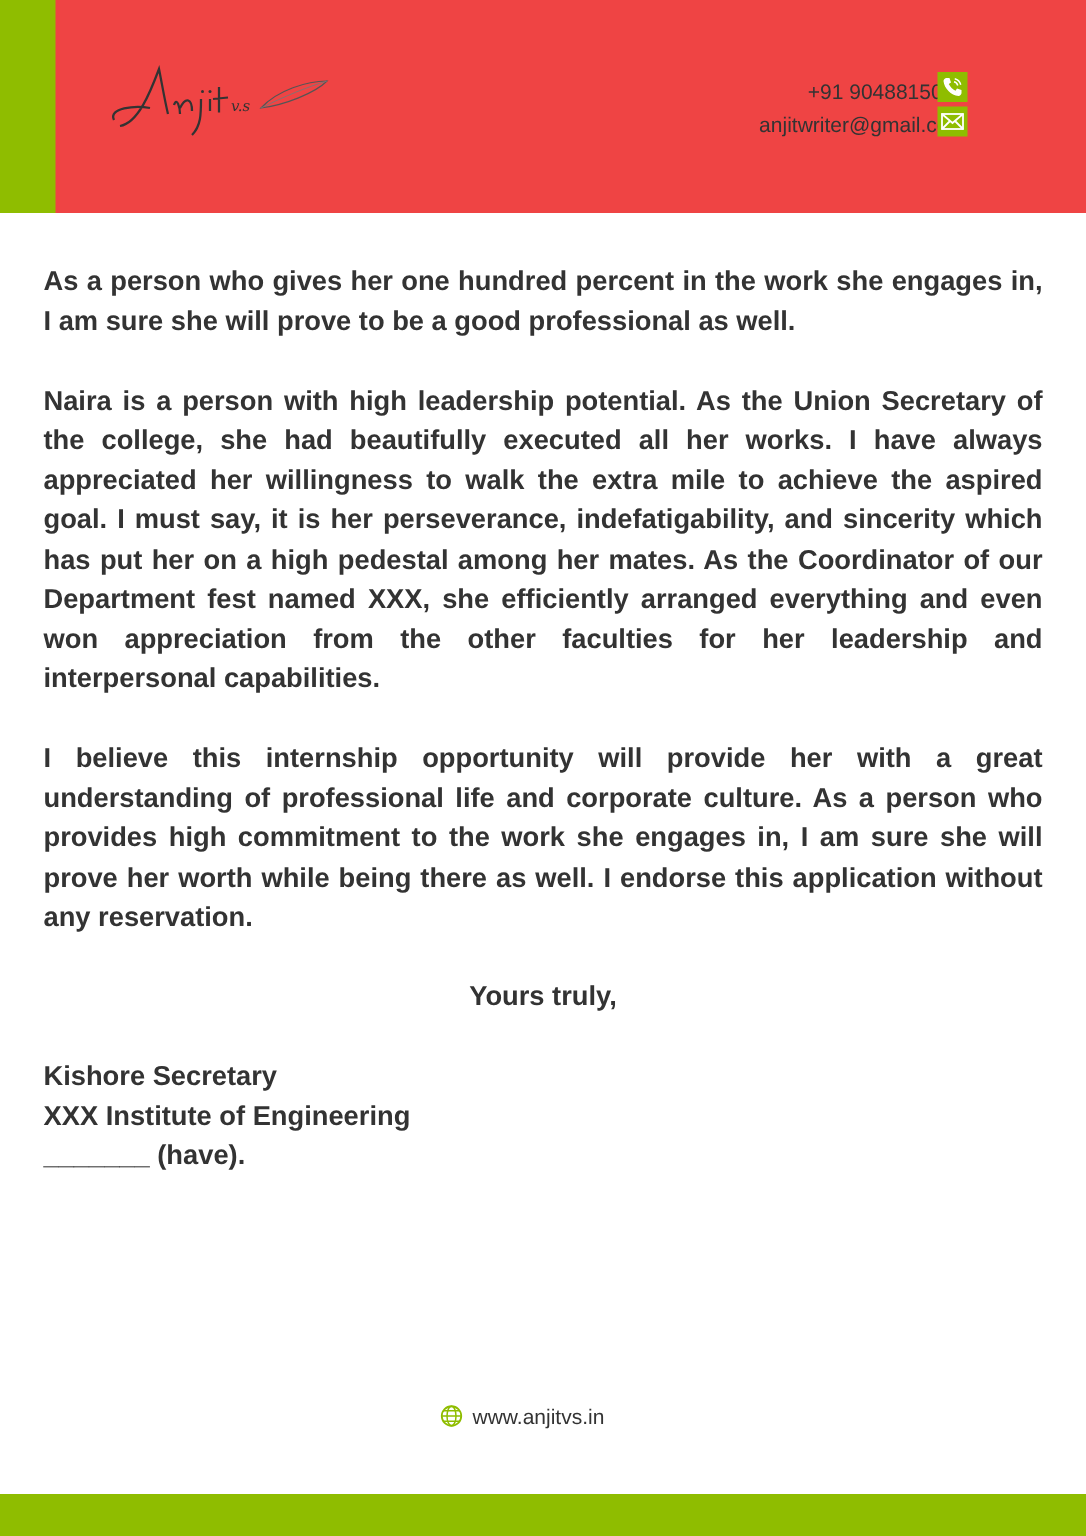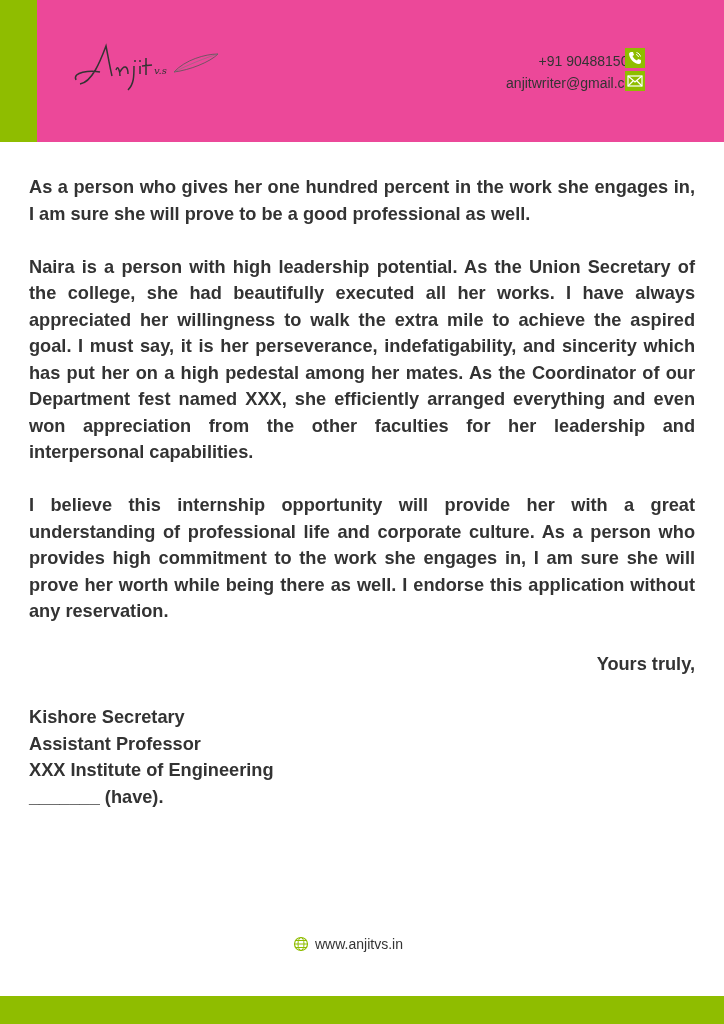--- a/index.html
+++ b/index.html
@@ -1,26 +1,26 @@
 <!DOCTYPE html>
 <html><head>
 <meta charset="utf-8">
 <style>
   html, body { margin:0; padding:0; }
   body { width:724px; height:1024px; position:relative; background:#ffffff; overflow:hidden;
          font-family:"Liberation Sans", sans-serif; color:#2f2f2f; }
-  .header { position:absolute; left:0; top:0; width:724px; height:142px; background:#ec4899; }
+  .header { position:absolute; left:0; top:0; width:724px; height:142px; background:#ef4444; }
   .green-bar { position:absolute; left:0; top:0; width:37px; height:142px; background:#8fbd00; }
   .logo { position:absolute; left:70px; top:42px; width:160px; height:60px; }
   .contact { position:absolute; right:80px; top:50px; text-align:right; font-size:14px; color:#333; line-height:22px; }
   .contact-row { display:flex; align-items:center; justify-content:flex-end; height:22px; }
   .cicon { position:absolute; width:20px; height:20px; background:#8fbd00; display:flex; align-items:center; justify-content:center; }
   .body-text { position:absolute; left:29px; top:174px; width:666px; font-size:18.2px; line-height:26.5px; color:#333;font-weight:bold; }
   .para { text-align:justify; margin:0 0 26.5px 0; }
-  .para.last-left { text-align:right; }
+  .para.last-left { text-align:center; }
   .sig-line { display:block; }
   .footer-web { position:absolute; left:293px; top:936px; font-size:14px; color:#333; display:flex; align-items:center; gap:6px; }
   .footer-bar { position:absolute; left:0; top:996px; width:724px; height:28px; background:#8fbd00; }
 </style>
 </head>
 <body>
 
 <div class="header">
   <div class="green-bar"></div>
 
@@ -62,21 +62,20 @@
   </div>
 </div>
 
 <div class="body-text">
   <p class="para">As a person who gives her one hundred percent in the work she engages in, I am sure she will prove to be a good professional as well.</p>
   <p class="para">Naira is a person with high leadership potential. As the Union Secretary of the college, she had beautifully executed all her works. I have always appreciated her willingness to walk the extra mile to achieve the aspired goal. I must say, it is her perseverance, indefatigability, and sincerity which has put her on a high pedestal among her mates. As the Coordinator of our Department fest named XXX, she efficiently arranged everything and even won appreciation from the other faculties for her leadership and interpersonal capabilities.</p>
   <p class="para">I believe this internship opportunity will provide her with a great understanding of professional life and corporate culture. As a person who provides high commitment to the work she engages in, I am sure she will prove her worth while being there as well. I endorse this application without any reservation.</p>
   <p class="para last-left">Yours truly,</p>
   <div>
     <span class="sig-line">Kishore Secretary</span>
-    <span class="sig-line">Assistant Professor</span>
     <span class="sig-line">XXX Institute of Engineering</span>
     <span class="sig-line">_______ (have).</span>
   </div>
 </div>
 
 <div class="footer-web">
   <svg width="16" height="16" viewBox="0 0 16 16">
     <circle cx="8" cy="8" r="6.5" fill="none" stroke="#8fbd00" stroke-width="1.2"></circle>
     <ellipse cx="8" cy="8" rx="3" ry="6.5" fill="none" stroke="#8fbd00" stroke-width="1"></ellipse>
     <path d="M1.5 8 L14.5 8 M2.5 4.5 L13.5 4.5 M2.5 11.5 L13.5 11.5" stroke="#8fbd00" stroke-width="1"></path>

